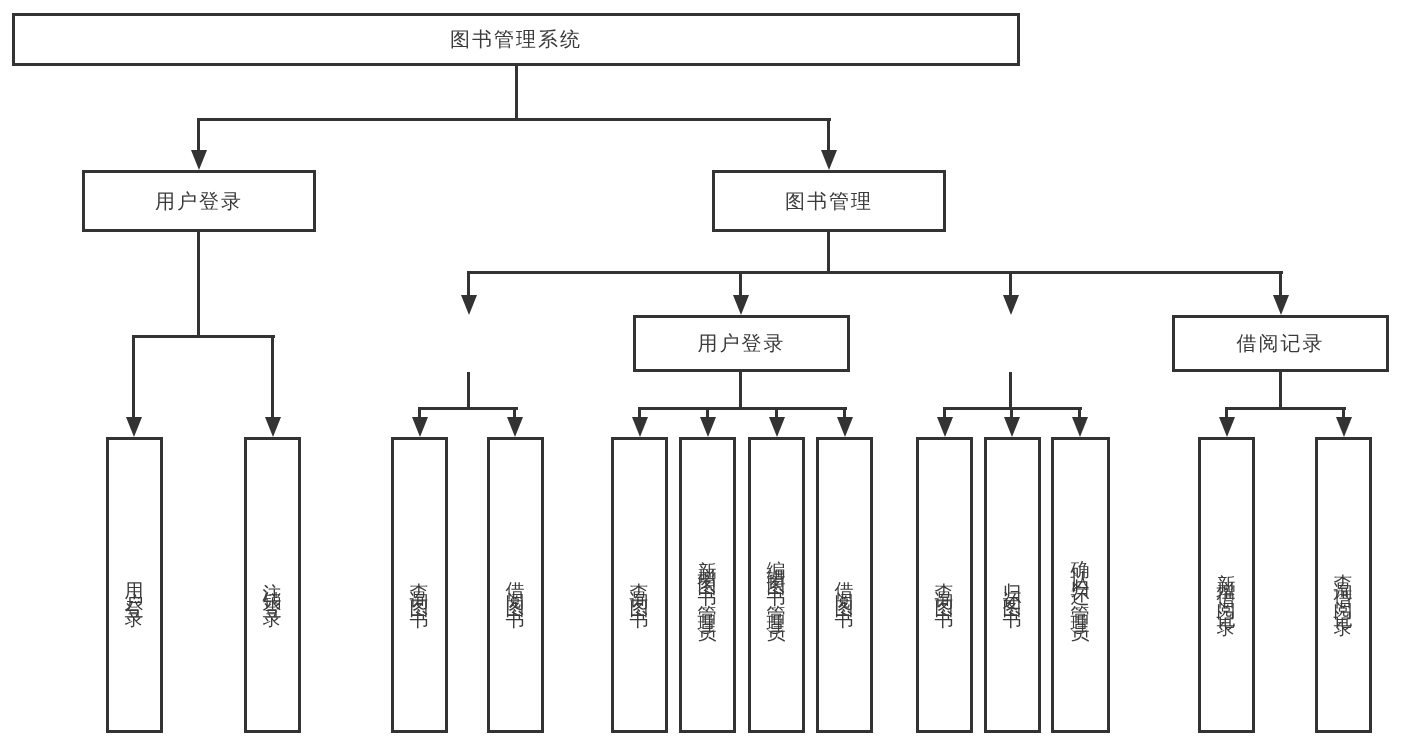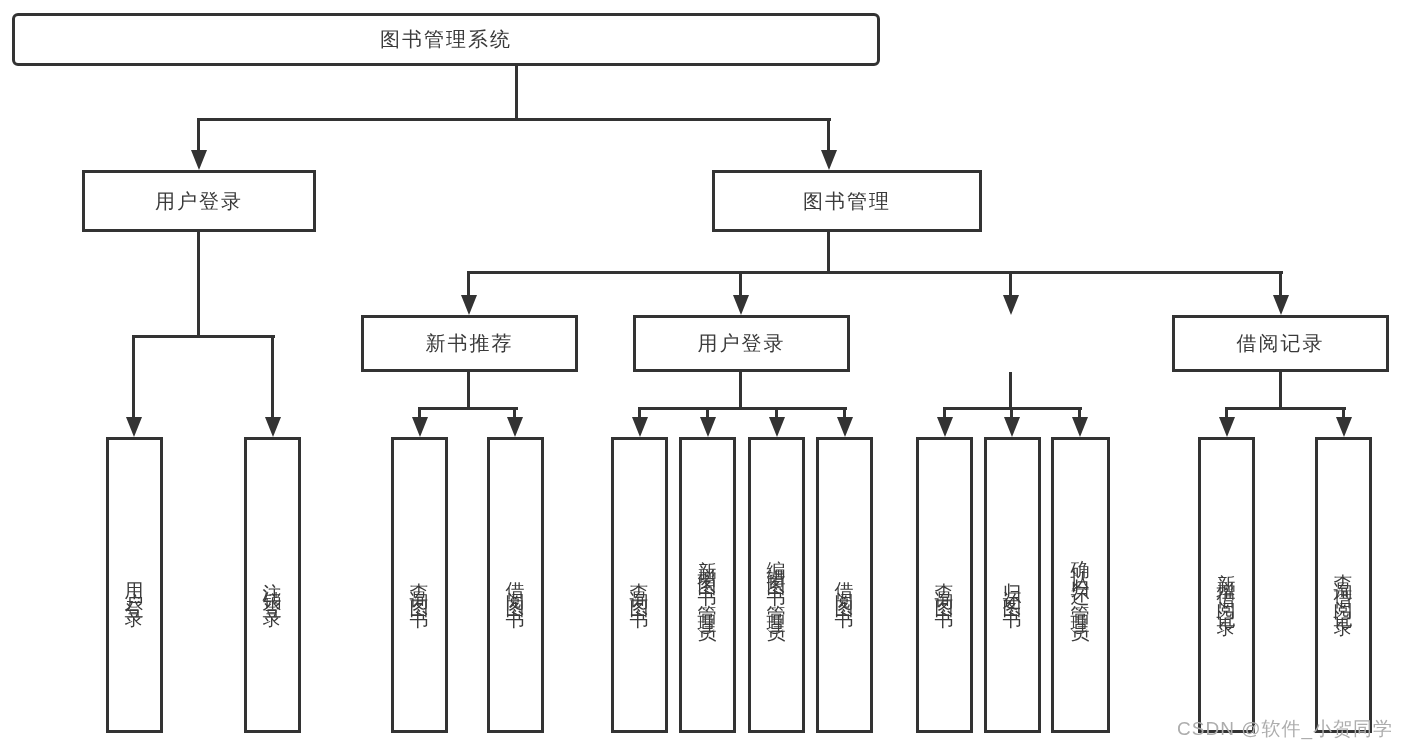--- a/index.html
+++ b/index.html
@@ -32,35 +32,32 @@
   .watermark{
     position:absolute;top:716px;right:12px;color:var(--wm);
     font-size:19px;letter-spacing:1px;white-space:nowrap;
   }
 </style>
 </head>
 <body>
 
 <div class="canvas">
 
-  <div class="box" style="left:12px;top:13px;width:868px;height:53px;border-radius:6px;">
+  <div class="box" style="left:12px;top:13px;width:1008px;height:53px;">
     <span class="label">图书管理系统</span>
   </div>
 
   <div class="box" style="left:82px;top:170px;width:234px;height:62px;">
     <span class="label">用户登录</span>
   </div>
 
-  <div class="box" style="left:712px;top:170px;width:270px;height:62px;">
+  <div class="box" style="left:712px;top:170px;width:234px;height:62px;">
     <span class="label">图书管理</span>
   </div>
 
-  <div class="box" style="left:361px;top:315px;width:217px;height:57px;">
-    <span class="label">新书推荐</span>
-  </div>
 
   <div class="box" style="left:633px;top:315px;width:217px;height:57px;">
     <span class="label">用户登录</span>
   </div>
 
 
   <div class="box" style="left:1172px;top:315px;width:217px;height:57px;">
     <span class="label">借阅记录</span>
   </div>
 
@@ -182,15 +179,14 @@
 
   <div>
     <div class="vline" style="left:1279px;top:372px;height:38px;"></div>
     <div class="hline" style="left:1225px;top:407px;width:121px;"></div>
     <div class="vline" style="left:1225px;top:407px;height:12px;"></div>
     <div class="arrow" style="left:1219px;top:417px;"></div>
     <div class="vline" style="left:1342px;top:407px;height:12px;"></div>
     <div class="arrow" style="left:1336px;top:417px;"></div>
   </div>
 
-  <div class="watermark">CSDN @软件_小贺同学</div>
 
 </div>
 
 </body></html>

